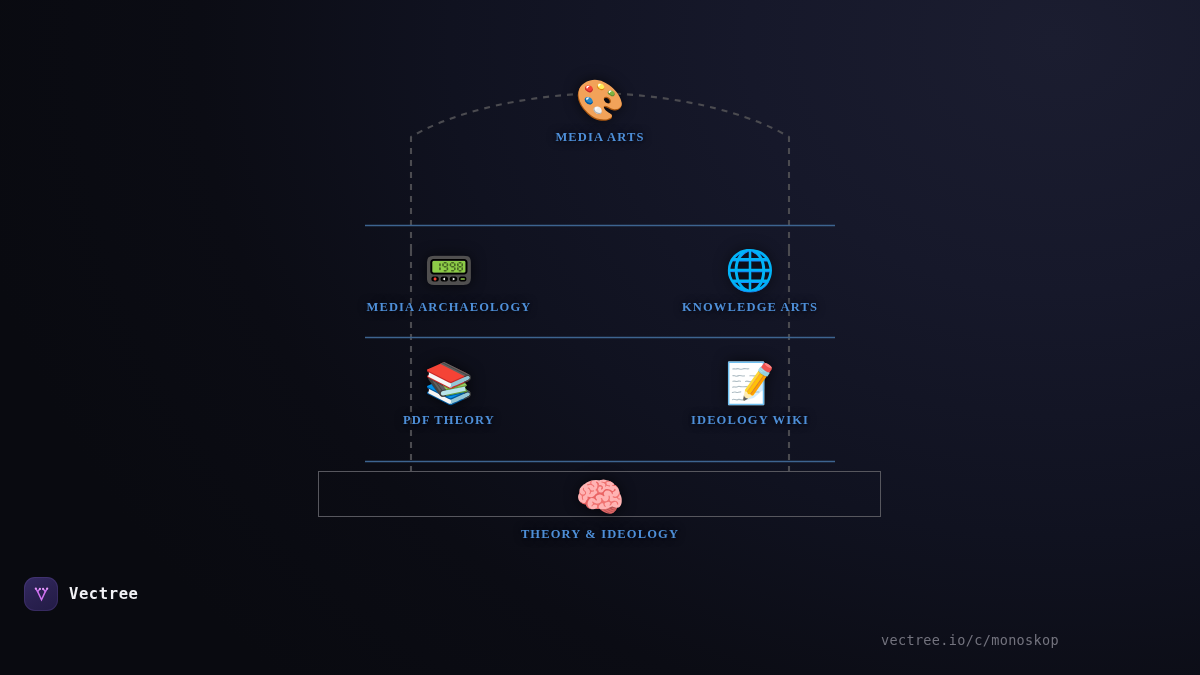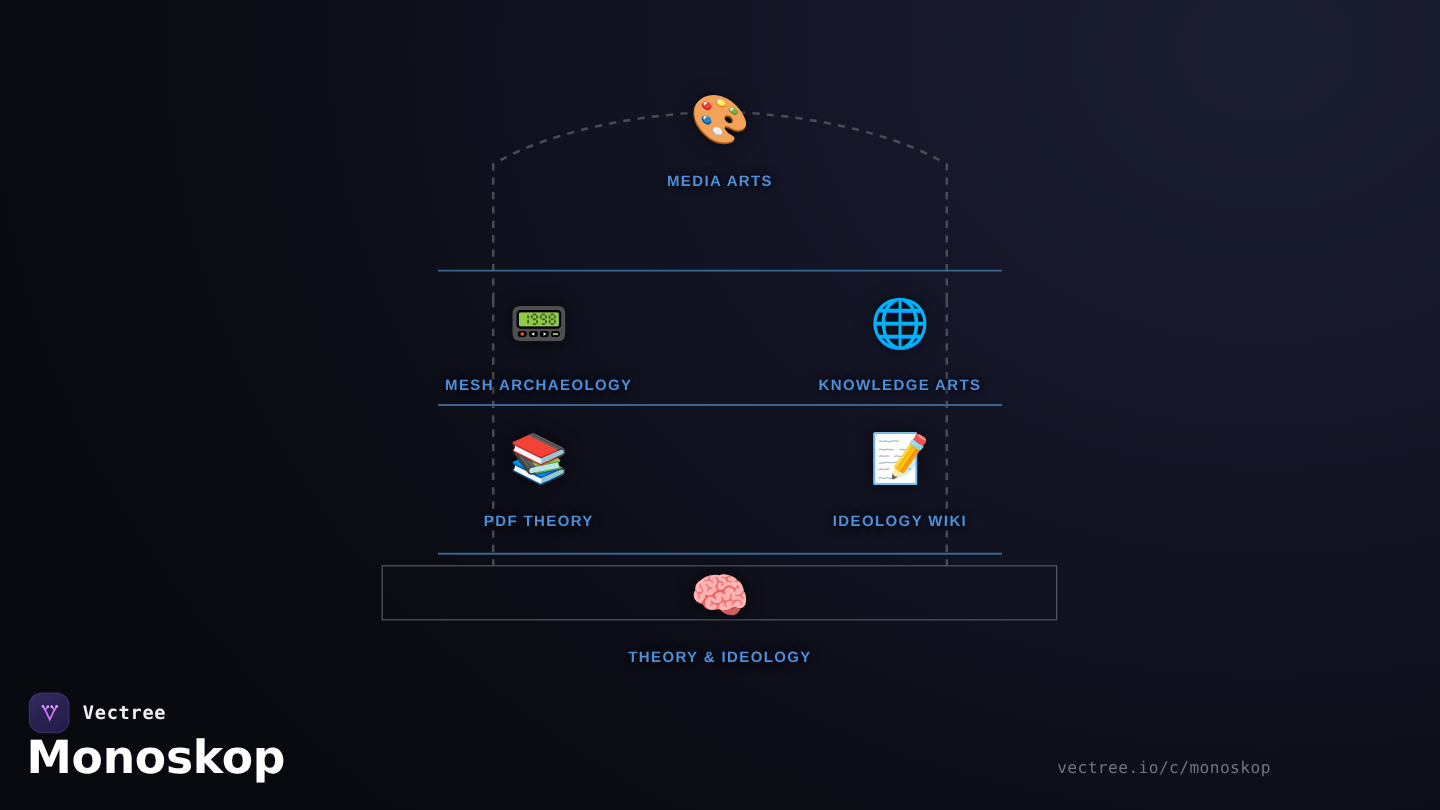--- a/index.html
+++ b/index.html
@@ -42,22 +42,22 @@
   }
   .node .glyph {
     display: block;
     line-height: 1;
     font-size: 40px;
     font-family: "DejaVu Sans", "Liberation Sans", sans-serif;
     text-shadow: 0 0 14px rgba(0,0,0,0.65);
   }
   .node .caption {
     display: block;
-    margin-top: 24px;
-    font-family: Liberation Sans, sans-serif;
+    margin-top: 10px;
+    font-family: Liberation Serif, serif;
     font-size: 12.5px;
     letter-spacing: 1.15px;
     font-weight: 700;
     color: #4e8fd8;
     white-space: nowrap;
     text-shadow: 0 0 9px rgba(10,12,22,0.95), 0 0 3px rgba(10,12,22,1);
   }
 
   
   #node-media-arts          { left: 600px; top: 80px; }
@@ -153,21 +153,21 @@
 
   <div id="cluster-box"></div>
 
   <div class="node" id="node-media-arts">
     <span class="glyph">🎨</span>
     <span class="caption">MEDIA ARTS</span>
   </div>
 
   <div class="node" id="node-media-archaeology">
     <span class="glyph">📟</span>
-    <span class="caption">MESH ARCHAEOLOGY</span>
+    <span class="caption">MEDIA ARCHAEOLOGY</span>
   </div>
 
   <div class="node" id="node-knowledge-mesh">
     <span class="glyph">🌐</span>
     <span class="caption">KNOWLEDGE ARTS</span>
   </div>
 
   <div class="node" id="node-pdf-archive">
     <span class="glyph">📚</span>
     <span class="caption">PDF THEORY</span>
@@ -199,18 +199,17 @@
             <circle cx="5.5" cy="5.2" r="1.25"></circle>
             <circle cx="10.2" cy="5.6" r="1.25"></circle>
             <circle cx="18.5" cy="5.2" r="1.25"></circle>
             <circle cx="13.8" cy="5.6" r="1.25"></circle>
           </g>
         </svg>
       </div>
       <span id="brand-name">Vectree</span>
     </div>
 
-    <div id="page-title">Monoskop</div>
 
     <div id="footer-url">vectree.io/c/monoskop</div>
   </div>
 
 </div>
 
 </body></html>

